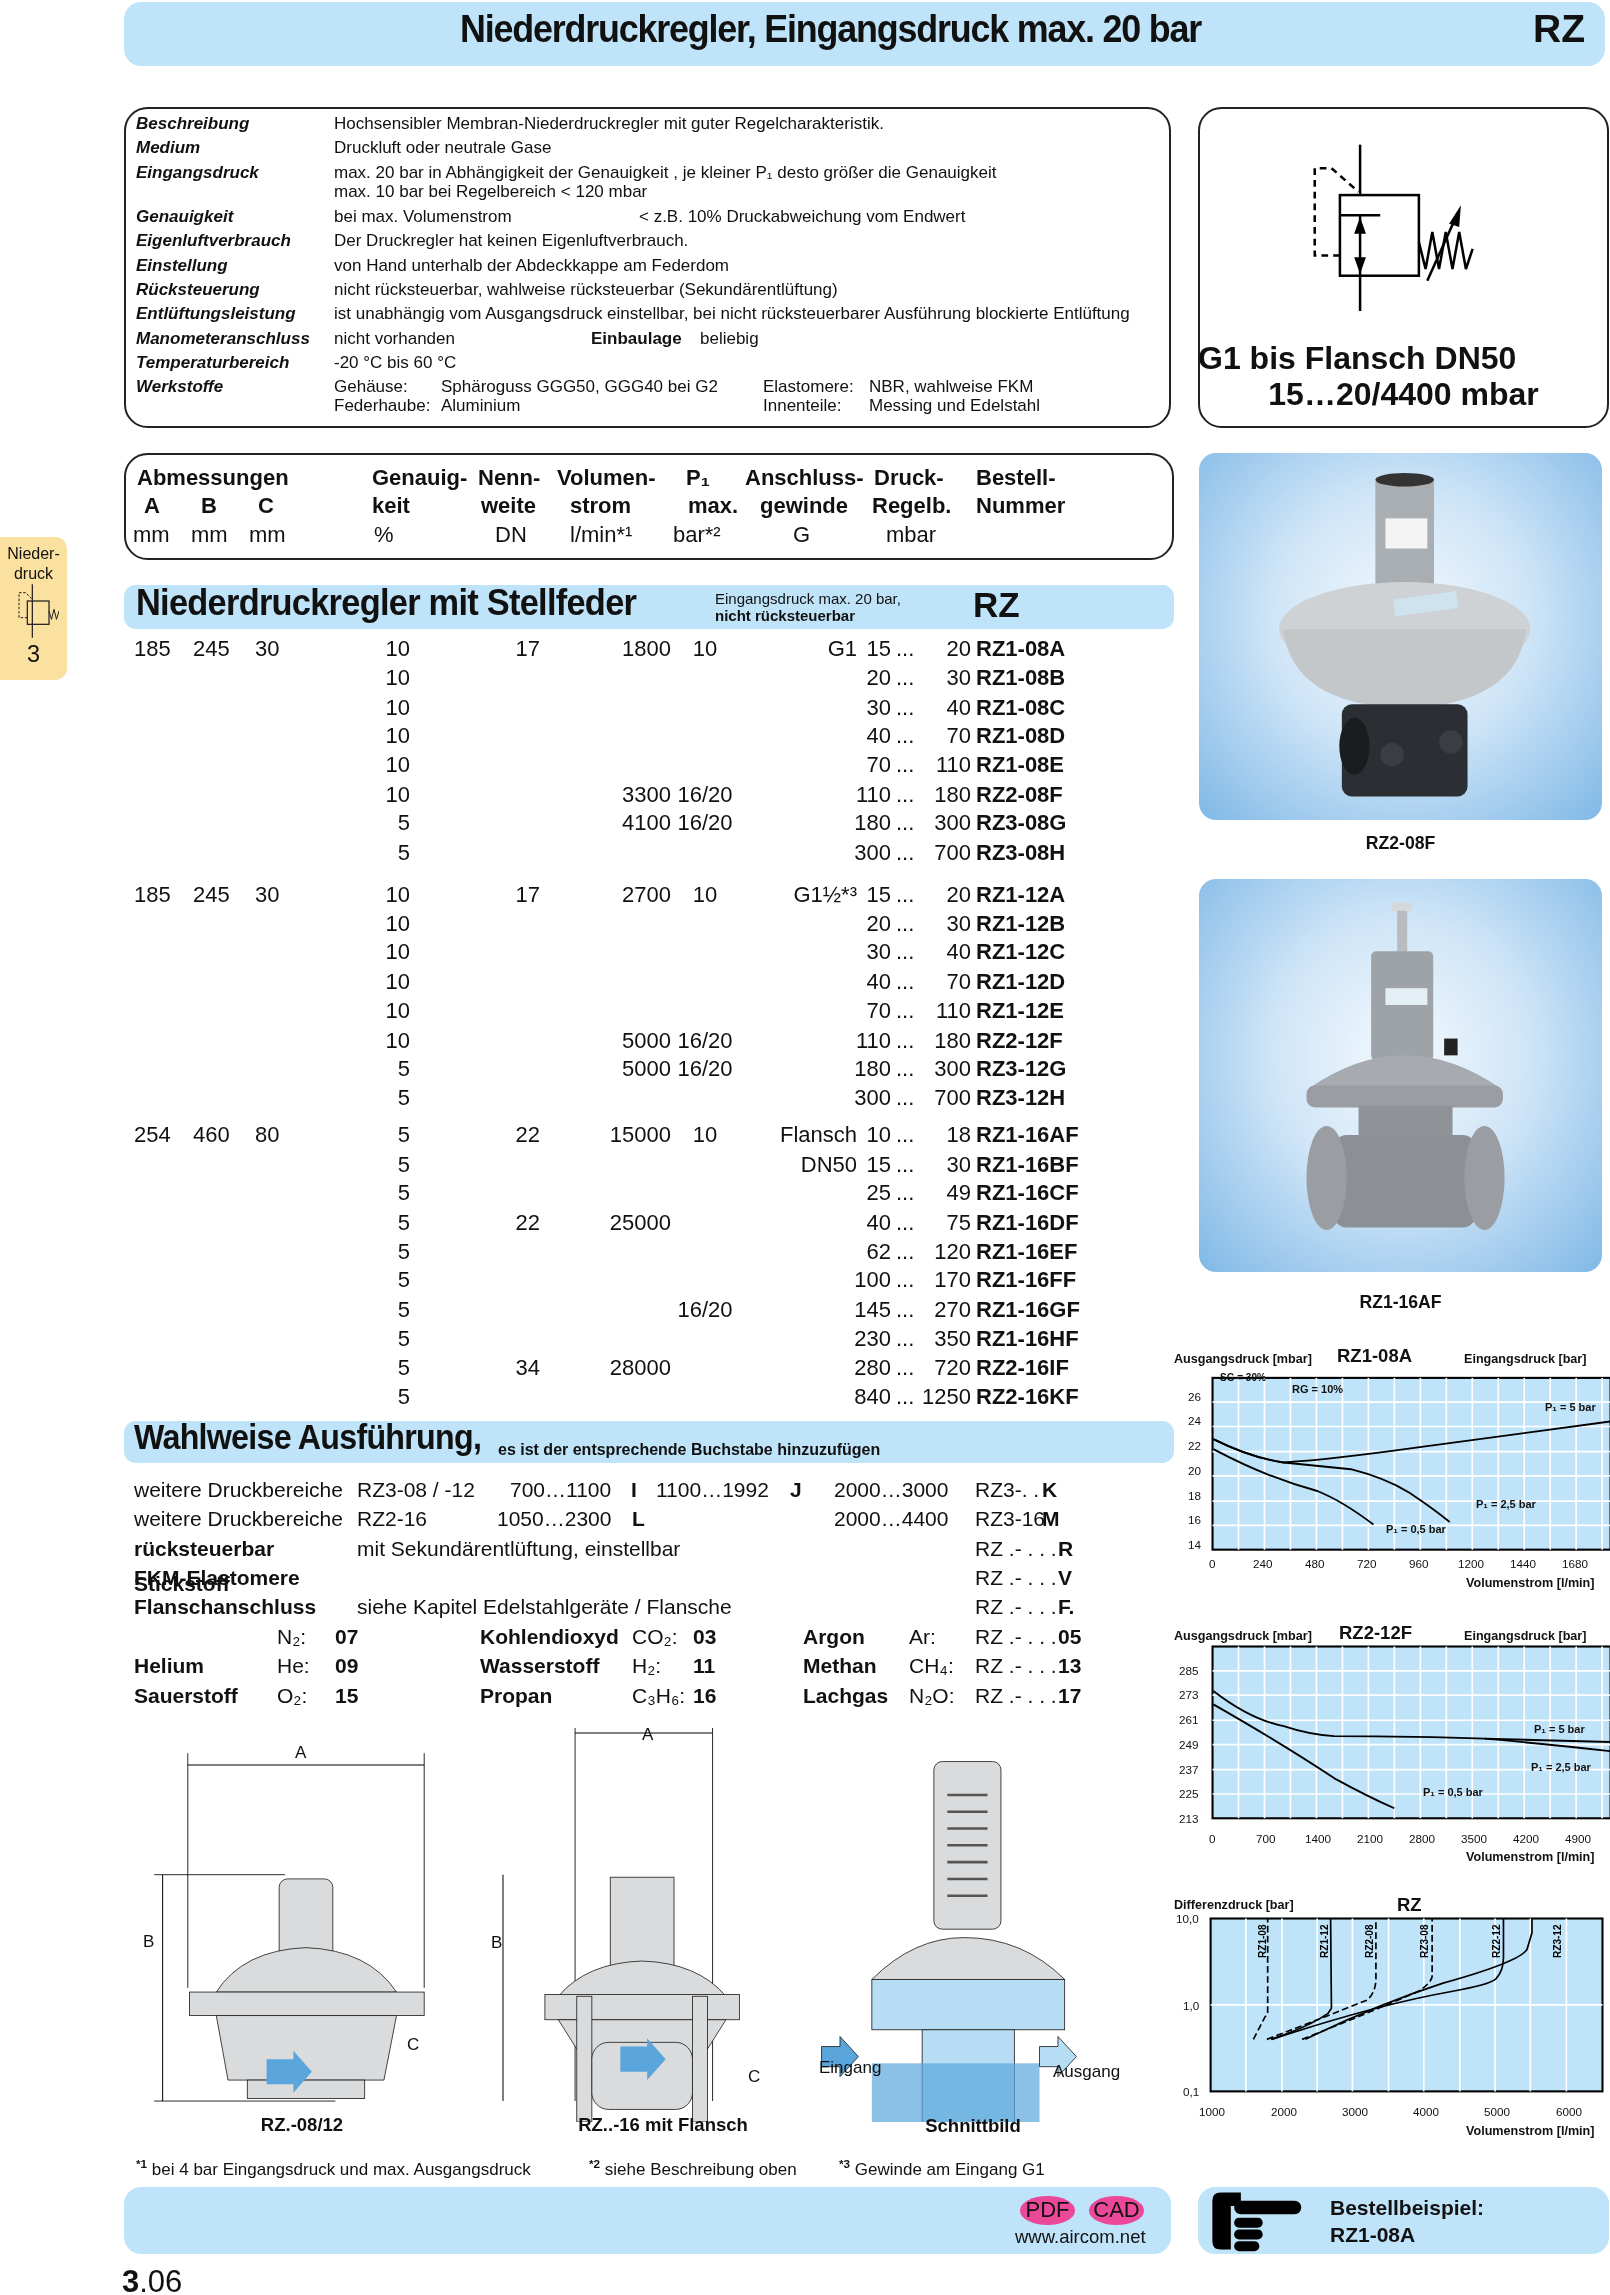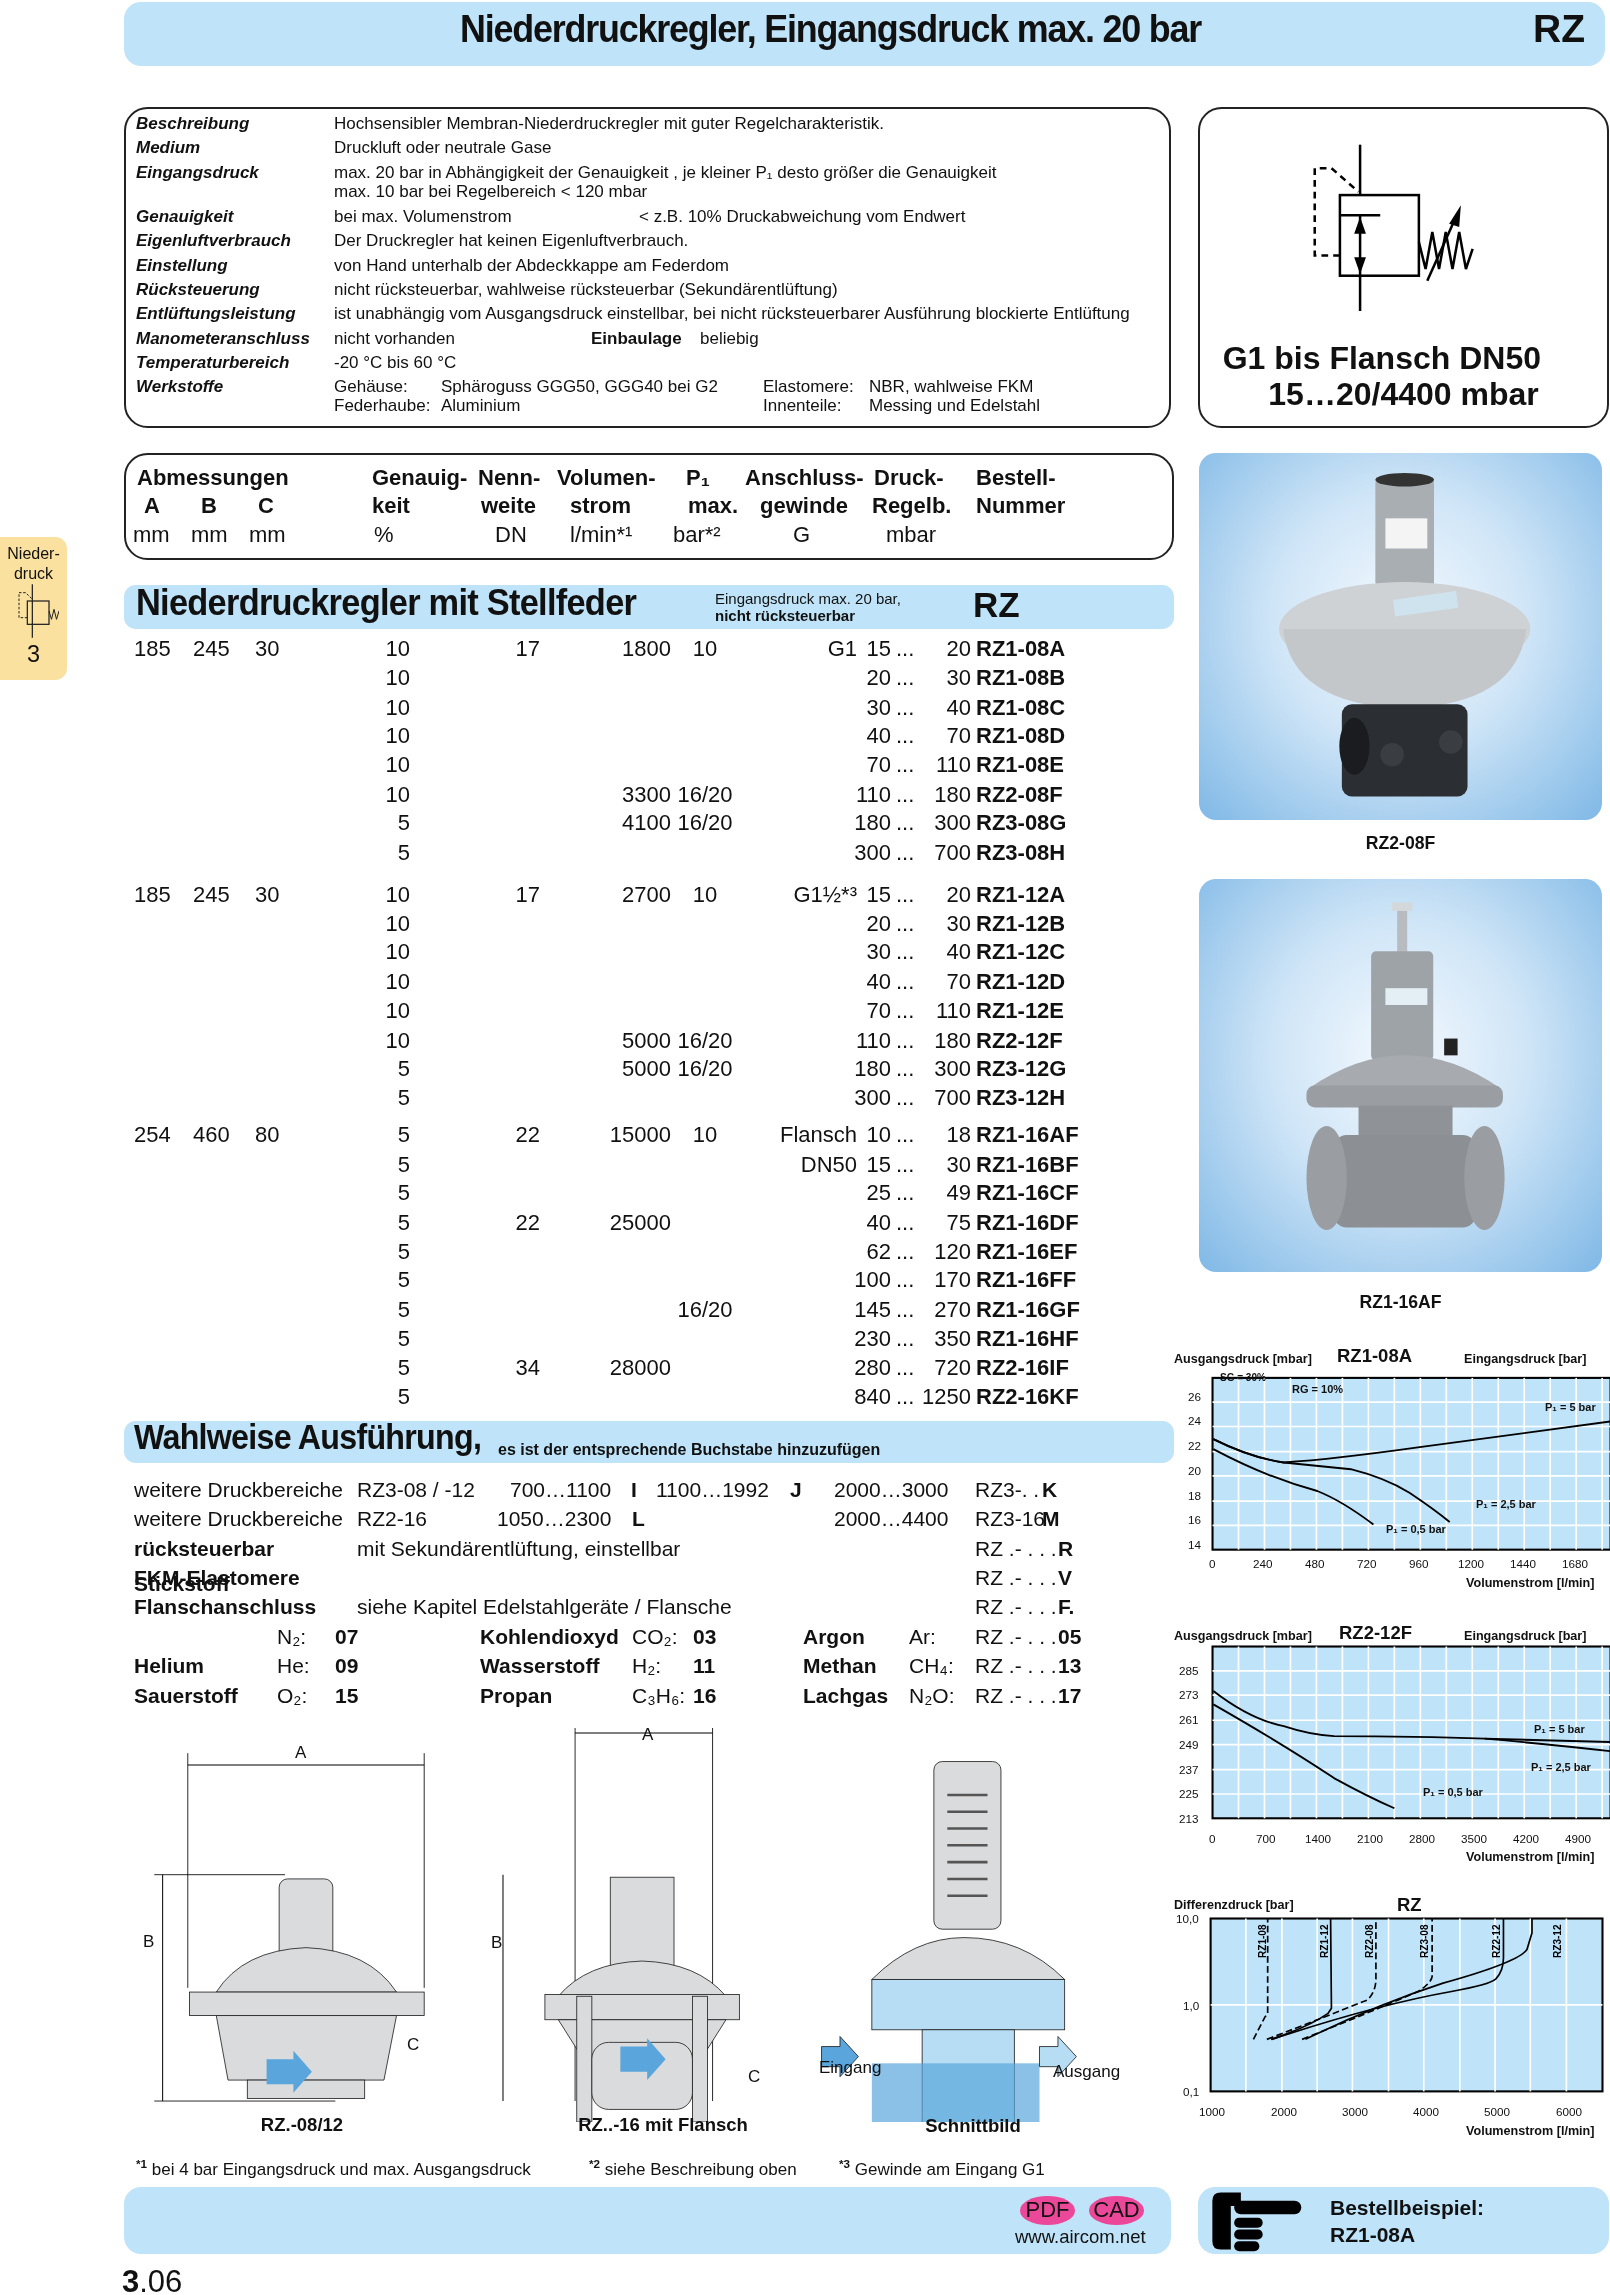--- a/index.html
+++ b/index.html
@@ -16,21 +16,21 @@
 
   
   #spec-box { left: 124px; top: 107px; width: 1047px; height: 321px; }
   .spec-row { position: absolute; left: 136px; font-size: 17px; line-height: 18.5px; }
   .spec-label { position: absolute; left: 0; font-weight: bold; width: 197px; white-space: nowrap; font-style: italic; }
   .spec-val { position: absolute; left: 198px; white-space: nowrap; }
 
   
   #symbol-box { left: 1198px; top: 107px; width: 411px; height: 321px; }
   #symbol-svg { left: 1308px; top: 143px; }
-  #symbol-line1 { left: 1198px; width: 343px; top: 340px; text-align: right; font-size: 32px; font-weight: bold; }
+  #symbol-line1 { left: 1198px; width: 343px; top: 340px; text-align: left; font-size: 32px; font-weight: bold; }
   #symbol-line2 { left: 1198px; width: 411px; top: 376px; text-align: center; font-size: 32px; font-weight: bold; }
 
   
   #side-tab { left: 0; top: 537px; width: 67px; height: 143px; background: #fbe1a0; border-radius: 0 11.7px 11.7px 0; text-align: center; font-size: 16px; padding-top: 6.7px; line-height: 20px; }
   #side-tab .num { font-size: 23.5px; margin-top: 1.7px; }
 
   
   #hdr-box { left: 124px; top: 453px; width: 1050px; height: 107px; }
   .hdr { position: absolute; font-size: 22px; line-height: 29px; white-space: nowrap; }
   .hdr.b { font-weight: bold; }

